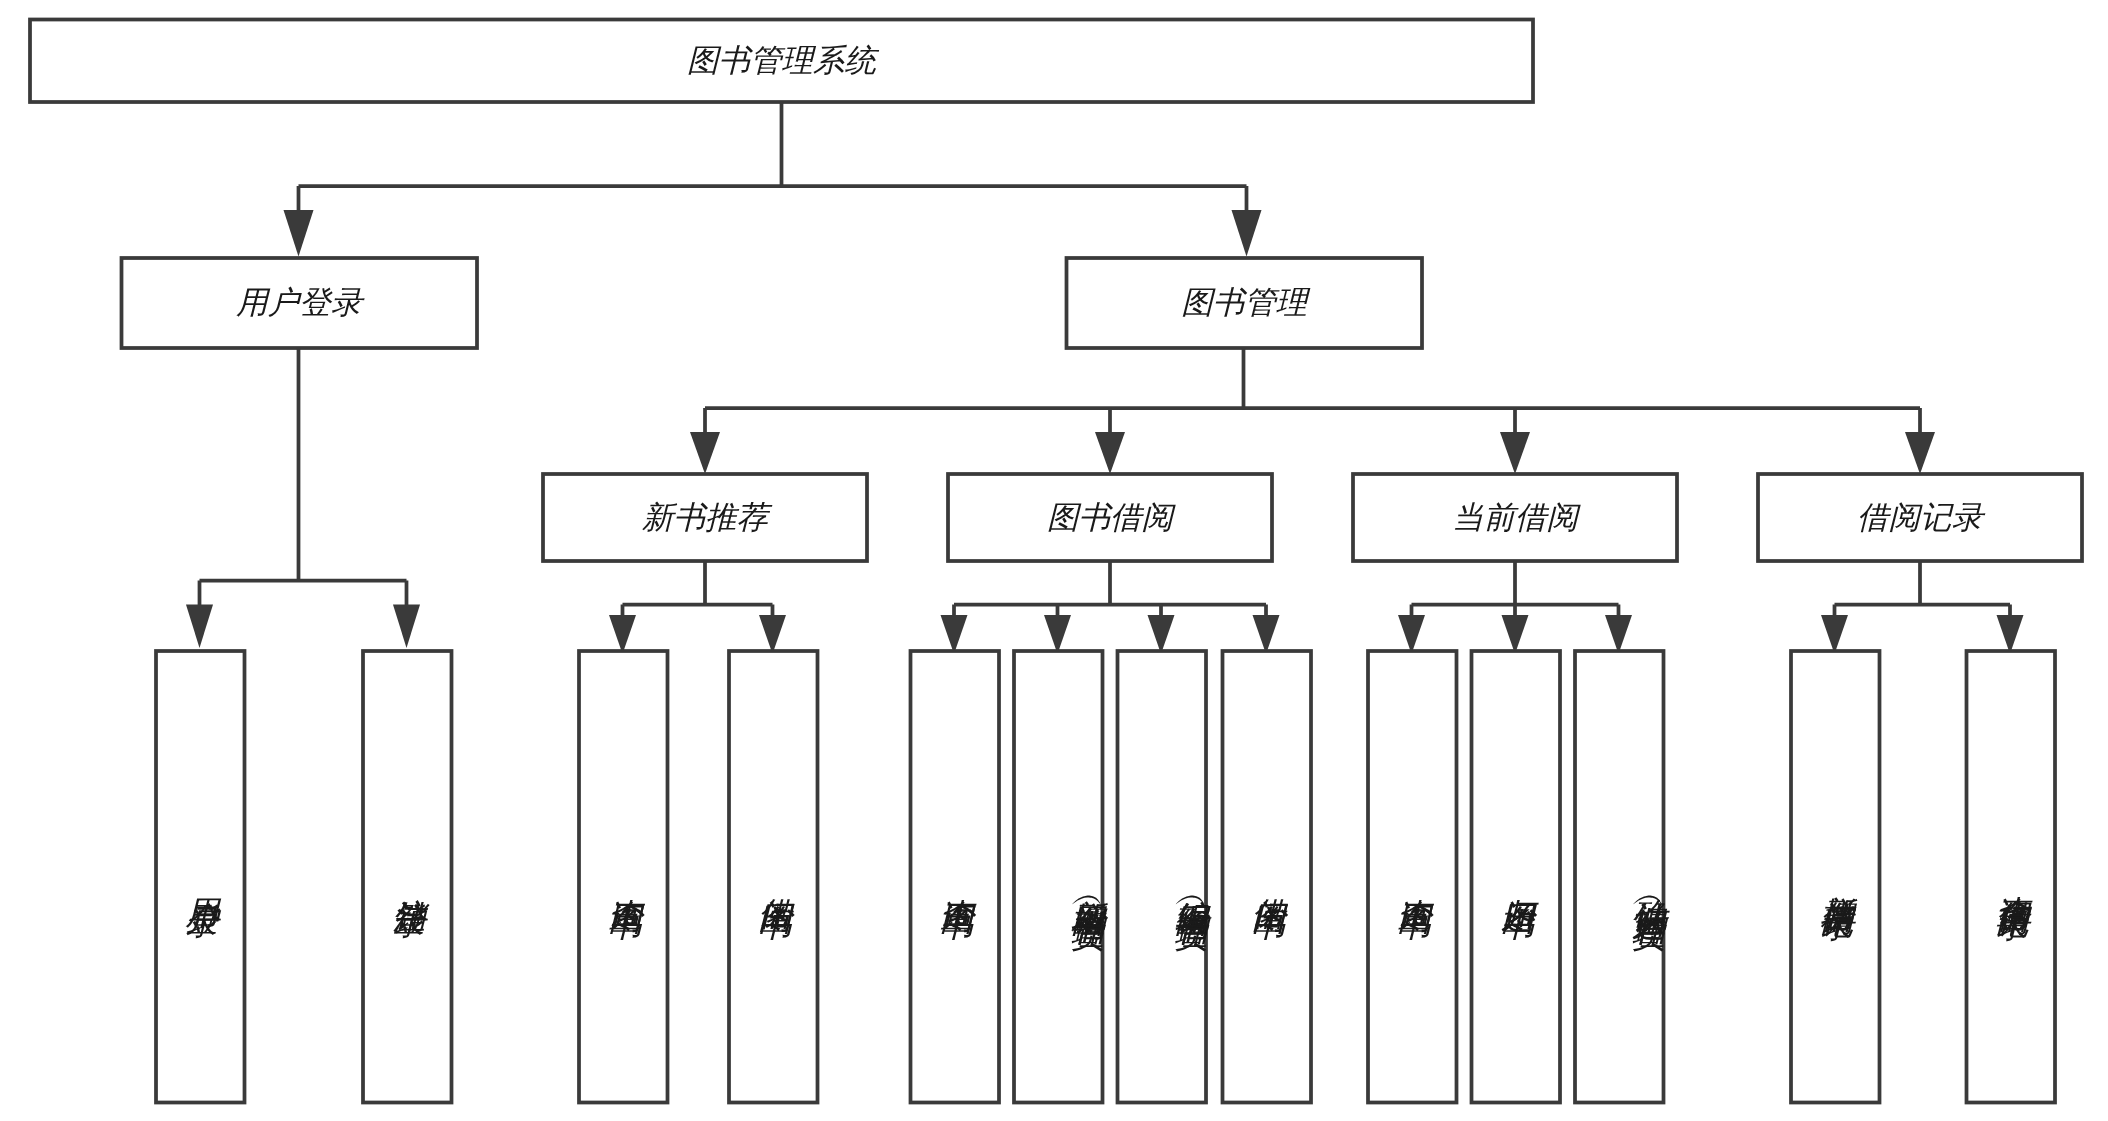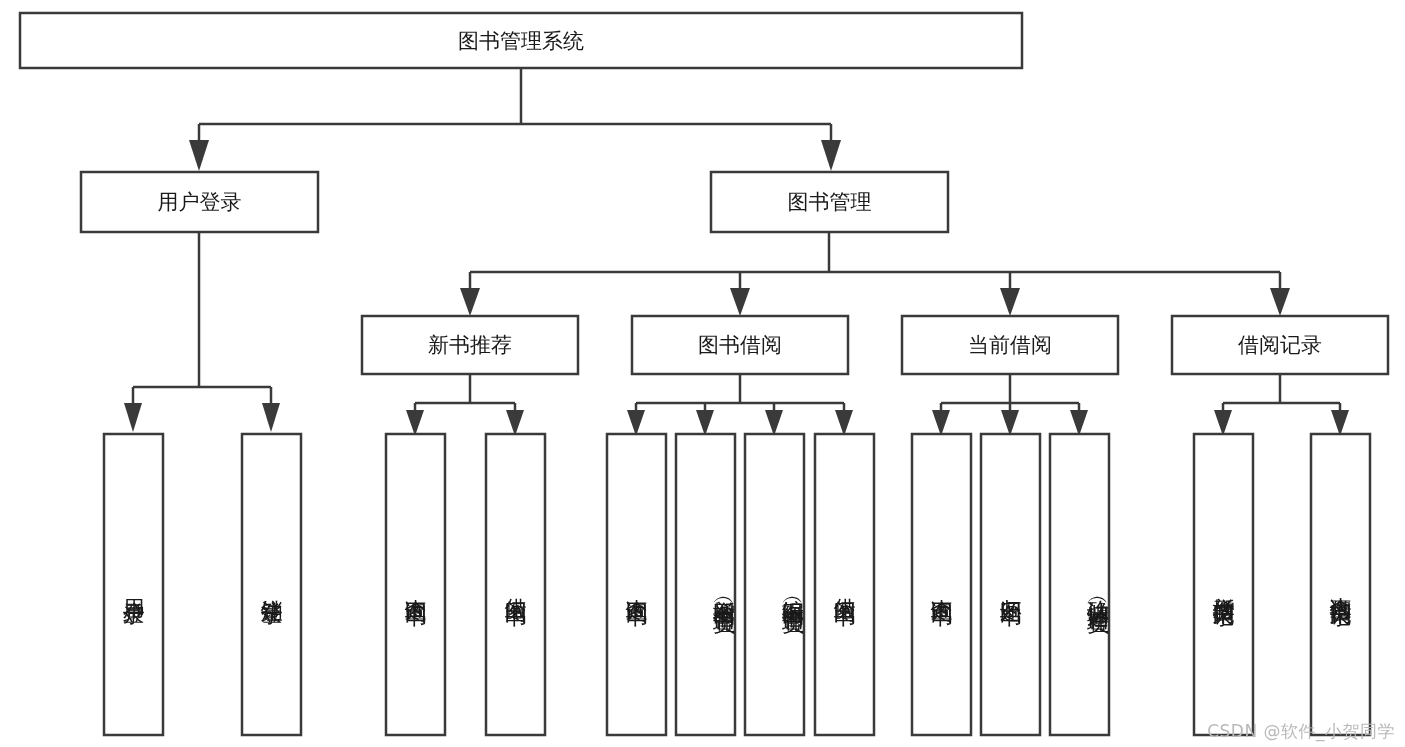--- a/index.html
+++ b/index.html
@@ -11,20 +11,21 @@
     width: 1405px;
     height: 747px;
     font-family: "DejaVu Sans", "Liberation Sans", sans-serif;
     overflow: hidden;
   }
   #diagram-root {
     position: relative;
     width: 1405px;
     height: 747px;
     background: #ffffff;
+    font-style: italic;
   }
   svg#flow-svg {
     position: absolute;
     left: 0;
     top: 0;
     width: 1405px;
     height: 747px;
     display: block;
   }
   .node-box {
@@ -219,15 +220,14 @@
   <div class="leaf-label-wrap" style="left:745px; top:440px; width:59px; height:301px; display:flex; align-items:flex-start; justify-content:center;">编辑图书（管理员）</div>
   <div class="leaf-label-wrap" style="left:815px; top:434px; width:59px; height:301px; display:flex; align-items:center; justify-content:center;">借阅图书</div>
 
   <div class="leaf-label-wrap" style="left:912px; top:434px; width:59px; height:301px; display:flex; align-items:center; justify-content:center;">查询图书</div>
   <div class="leaf-label-wrap" style="left:981px; top:434px; width:59px; height:301px; display:flex; align-items:center; justify-content:center;">归还图书</div>
   <div class="leaf-label-wrap" style="left:1050px; top:440px; width:59px; height:301px; display:flex; align-items:flex-start; justify-content:center;">确认归还（管理员）</div>
 
   <div class="leaf-label-wrap" style="left:1194px; top:434px; width:59px; height:301px; display:flex; align-items:center; justify-content:center;">新增借阅记录</div>
   <div class="leaf-label-wrap" style="left:1311px; top:434px; width:59px; height:301px; display:flex; align-items:center; justify-content:center;">查询借阅记录</div>
 
-  <div class="watermark">CSDN @软件_小贺同学</div>
 
 </div>
 
 </body></html>

